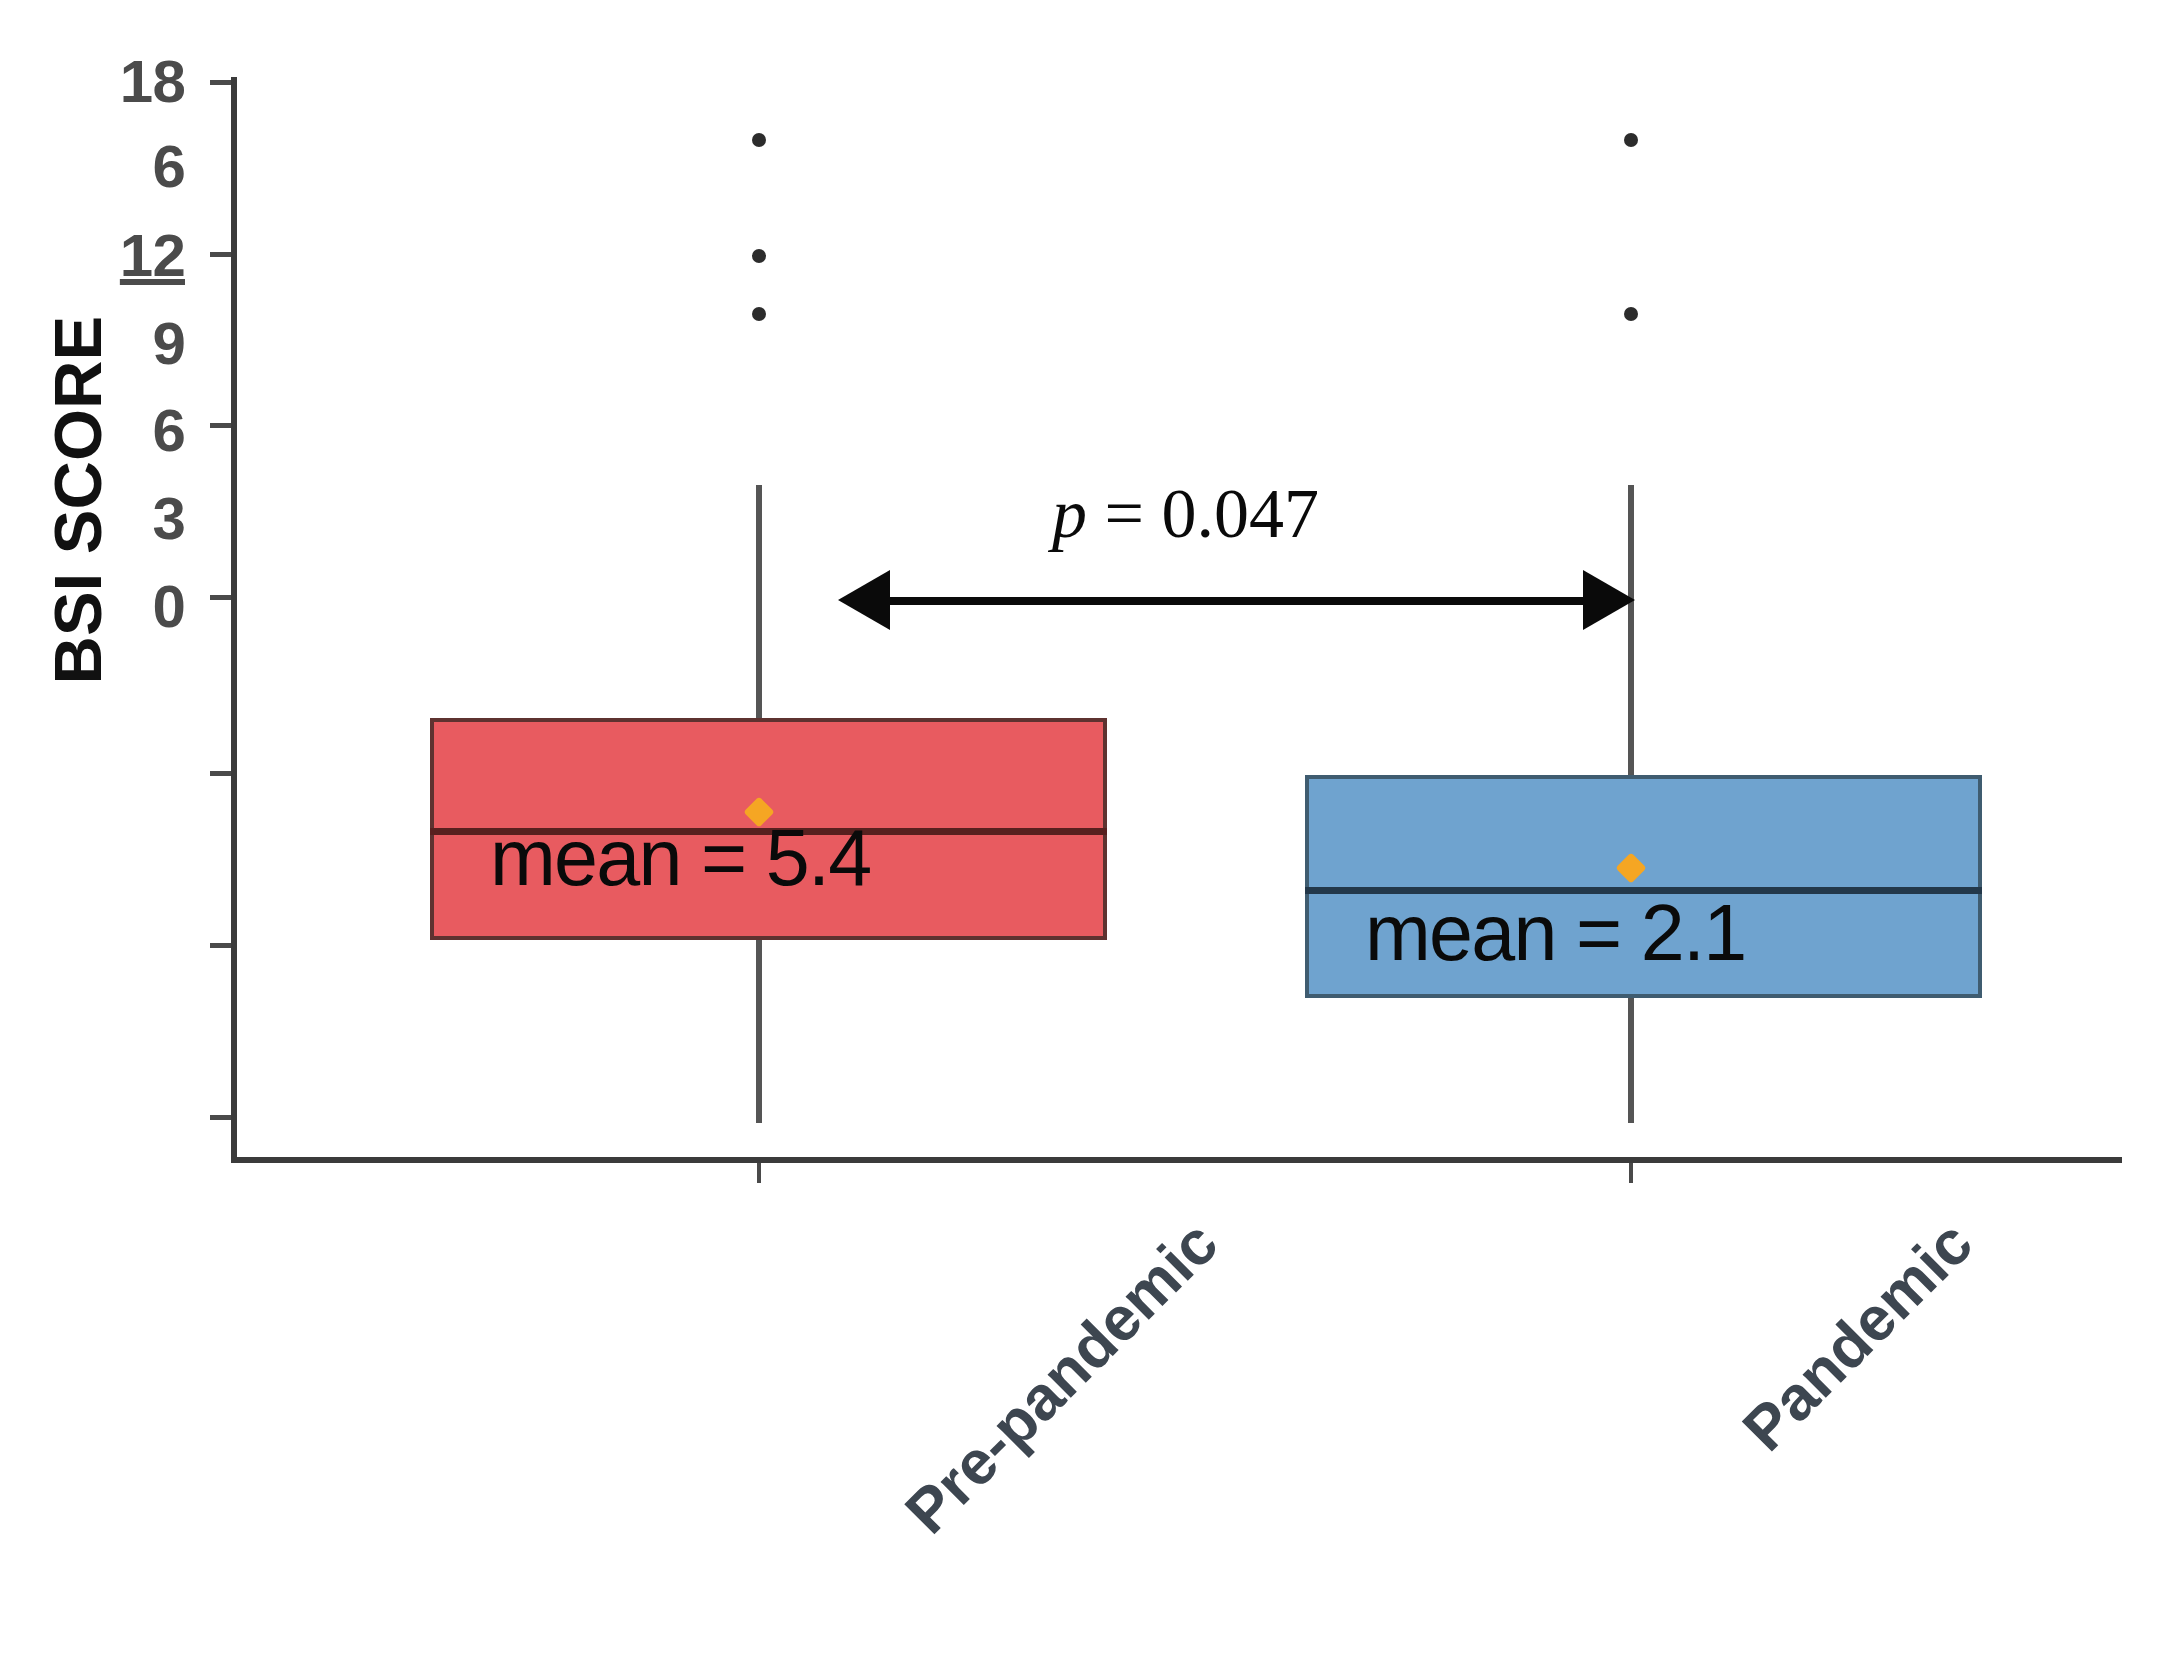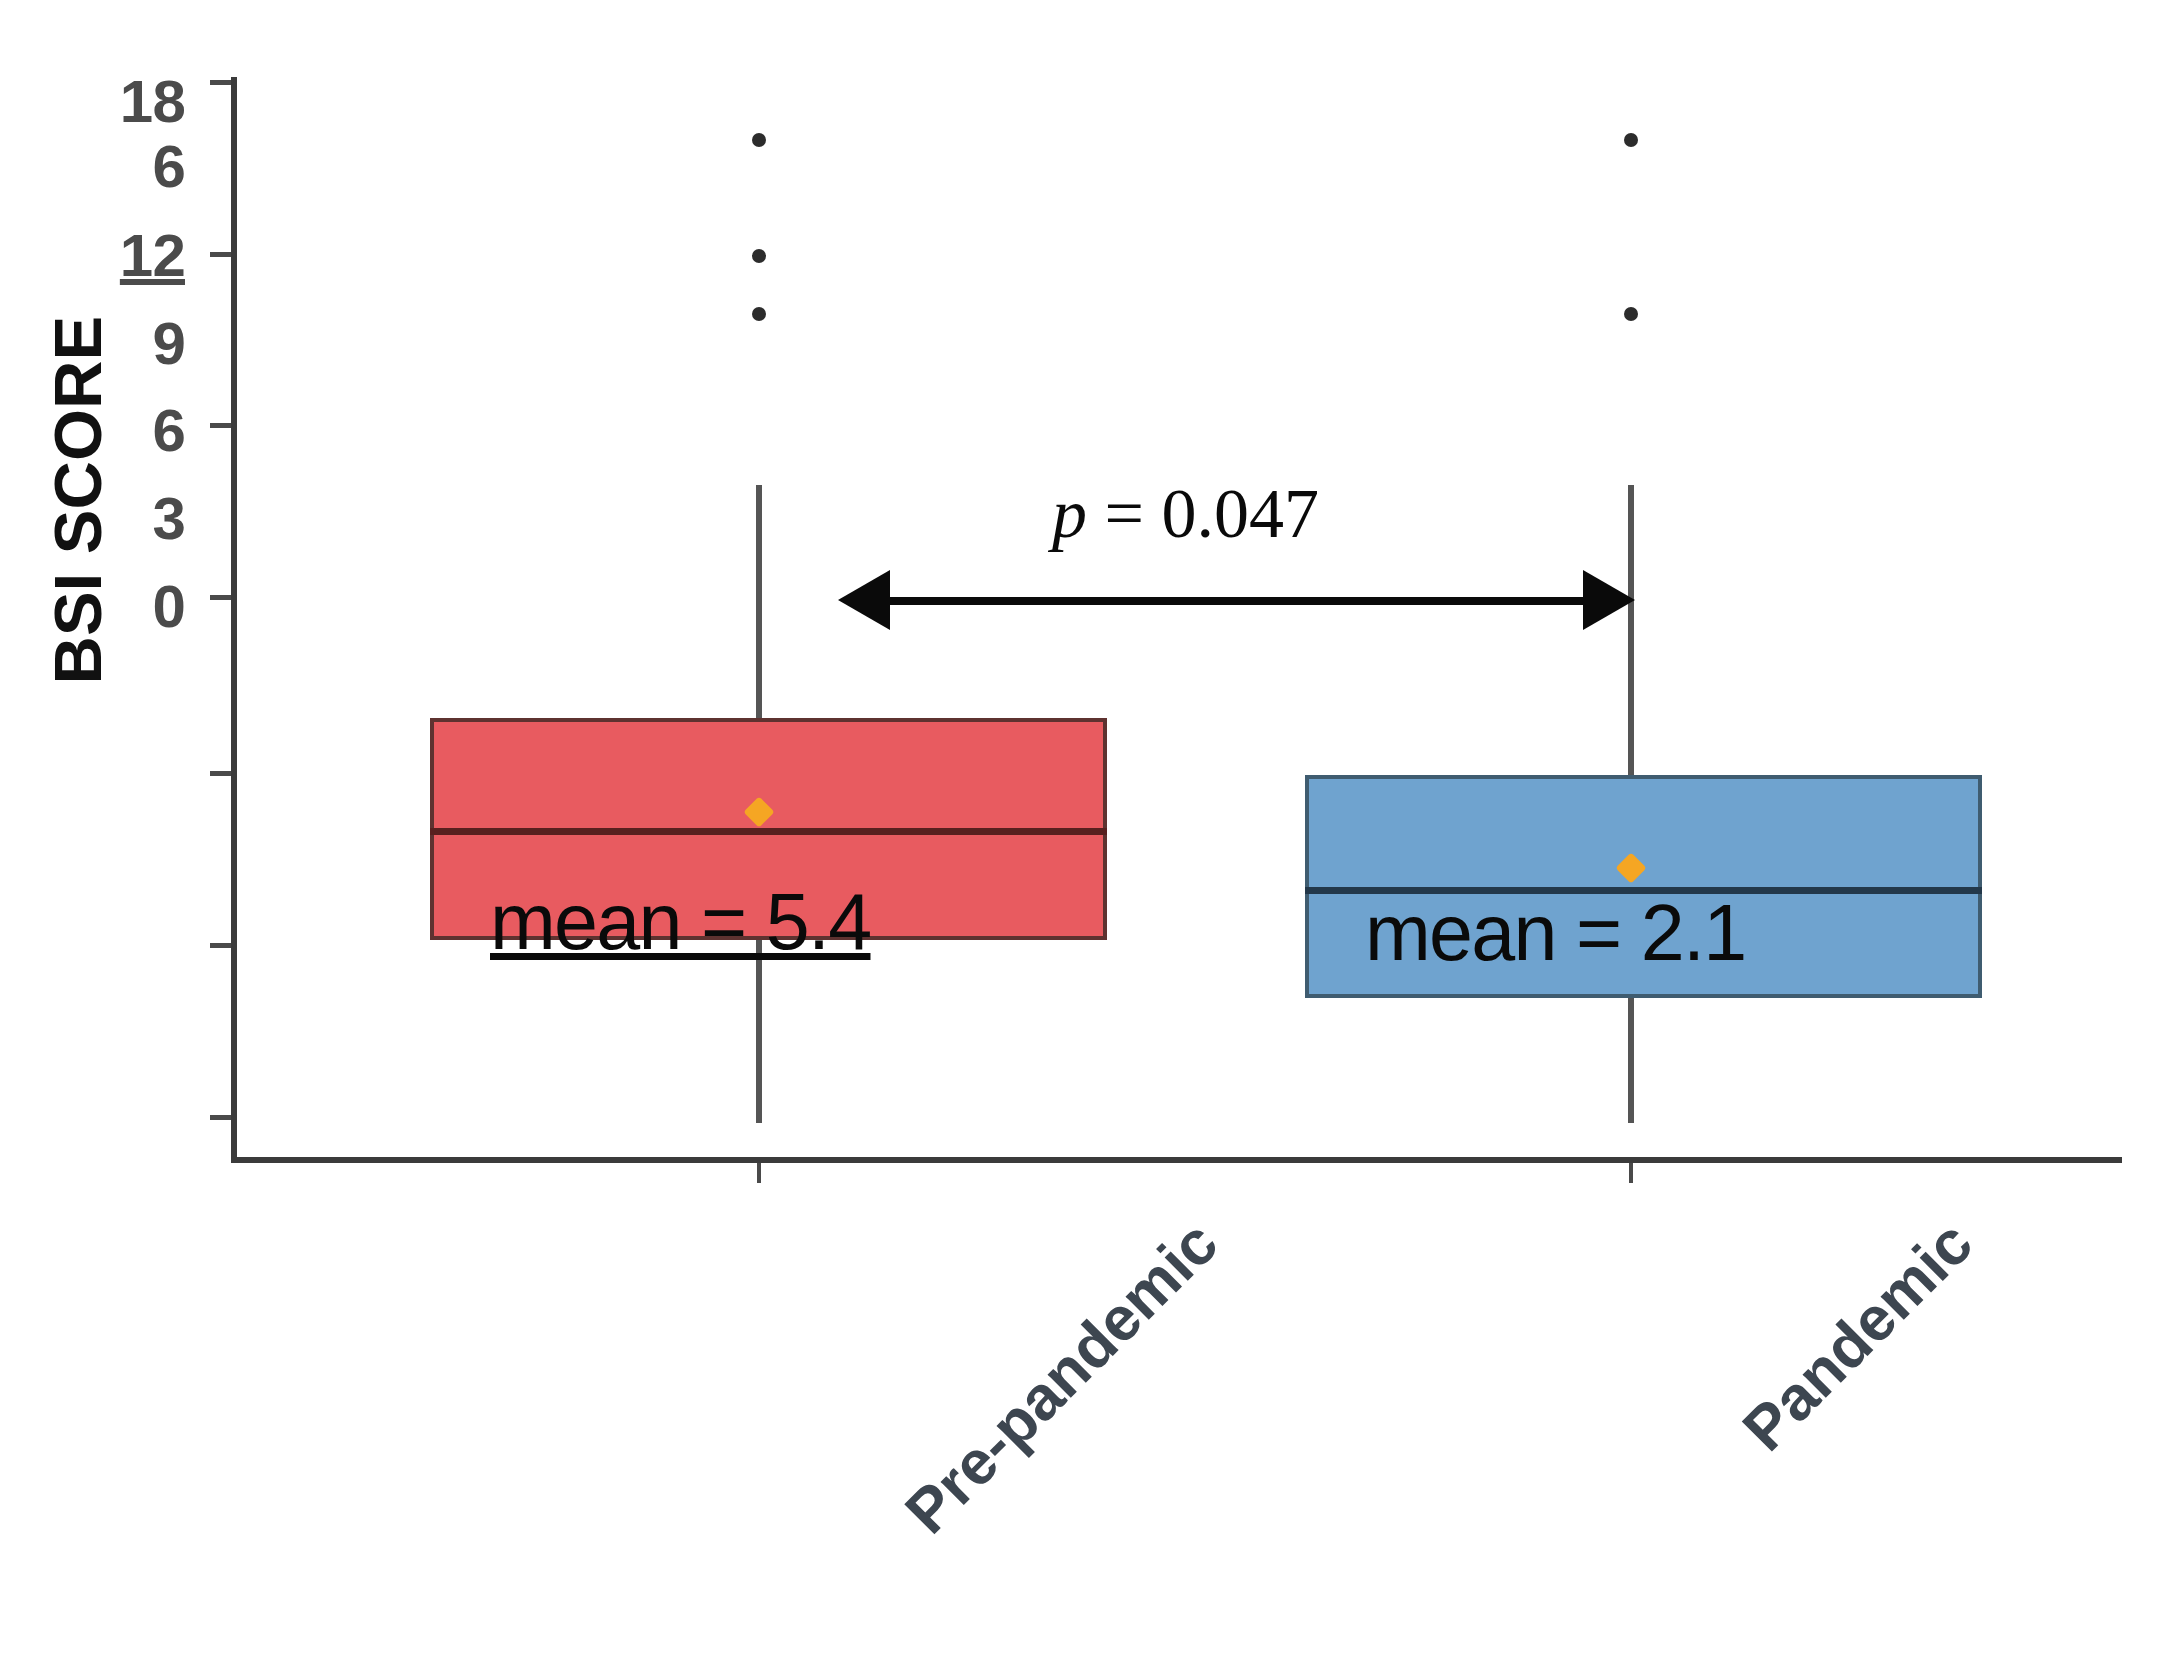--- a/index.html
+++ b/index.html
@@ -48,21 +48,21 @@
   .arrow-head.left{border-right:52px solid #0a0a0a;}
   .arrow-head.right{border-left:52px solid #0a0a0a;}
 </style>
 </head>
 <body>
 
 <div id="root">
 
   <div class="ylabel">BSI SCORE</div>
 
-  <div class="ticklabel-y" style="top:47px;left:84px;margin-top:20px;">18</div>
+  <div class="ticklabel-y" style="top:47px;left:84px;">18</div>
   <div class="ticklabel-y" style="top:132px;left:84px;">6</div>
   <div class="ticklabel-y" style="top:221px;left:84px;text-decoration:underline;">12</div>
   <div class="ticklabel-y" style="top:309px;left:84px;">9</div>
   <div class="ticklabel-y" style="top:396px;left:84px;">6</div>
   <div class="ticklabel-y" style="top:484px;left:84px;">3</div>
   <div class="ticklabel-y" style="top:572px;left:84px;">0</div>
 
   <div class="tick-y" style="top:80px;"></div>
   <div class="tick-y" style="top:252px;"></div>
   <div class="tick-y" style="top:423px;"></div>
@@ -79,21 +79,21 @@
     <div class="whisker" style="left:756px;top:485px;height:237px;"></div>
 
     <div class="whisker" style="left:756px;top:937px;height:186px;"></div>
 
     <div class="box red" style="left:430px;top:718px;width:677px;height:222px;"></div>
 
     <div class="median red" style="left:430px;top:828px;width:677px;"></div>
 
     <div class="meandiamond" style="left:748px;top:801px;"></div>
 
-    <div class="meanlabel" style="left:490px;top:876px;text-decoration:underline;">mean = 5.4</div>
+    <div class="meanlabel" style="left:490px;top:812px;">mean = 5.4</div>
 
     <div class="outlier" style="left:752px;top:133px;"></div>
     <div class="outlier" style="left:752px;top:249px;"></div>
     <div class="outlier" style="left:752px;top:307px;"></div>
   </div>
 
   <div>
 
     <div class="whisker" style="left:1628px;top:485px;height:293px;"></div>
 

